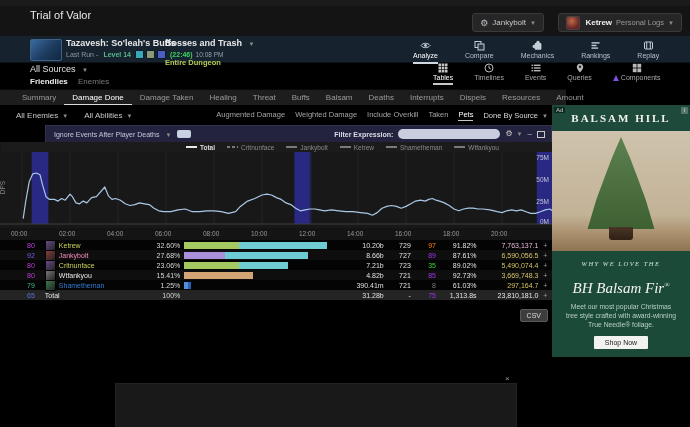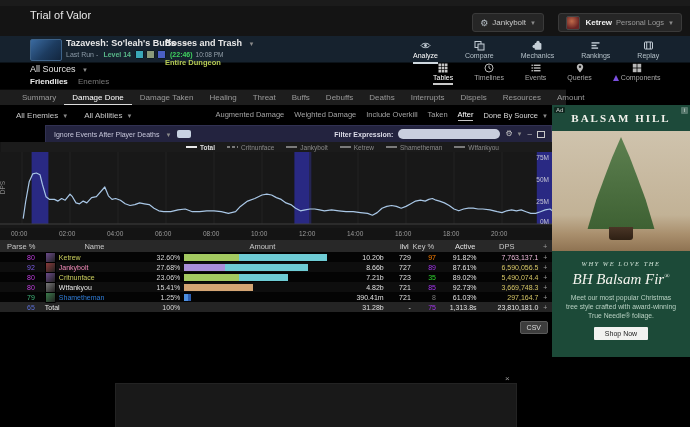--- a/index.html
+++ b/index.html
@@ -115,21 +115,21 @@
   #ad{top:105px;left:552px;width:138px;height:252px;background:#0c231a;cursor:pointer}
   #ad-banner{position:relative;height:26px;background:#1d4a3a;display:flex;align-items:center;justify-content:center}
   #ad-chip{position:absolute;left:2px;top:2px;background:rgba(0,0,0,.45);color:#ccc;font-size:6px;padding:0 2px;border-radius:1px}
   #ad-info{position:absolute;right:2px;top:2px;width:7px;height:7px;background:rgba(255,255,255,.25);color:#eaf2ee;font-size:5.5px;line-height:7px;text-align:center;border-radius:1px}
   #ad-brand{font-family:"Liberation Serif",serif;font-size:11px;letter-spacing:2px;color:#f2f2ec;font-weight:bold}
   #ad-photo{position:relative;height:120px;background:linear-gradient(#cfc3ad,#c2b296 70%,#a98f6d 86%,#8f7352)}
   #tree{position:absolute;left:50%;top:6px;margin-left:-44px;width:88px;height:92px;background:linear-gradient(#5d8050,#3e6133);clip-path:polygon(50% 0,60% 22%,68% 42%,78% 68%,88% 100%,12% 100%,22% 68%,32% 42%,40% 22%)}
   #pot{position:absolute;left:50%;top:96px;margin-left:-12px;width:24px;height:13px;background:linear-gradient(#4a3526,#2e2014);border-radius:0 0 3px 3px}
   #ad-text{height:106px;background:#1c4a38;text-align:center;padding-top:9px;box-sizing:border-box}
   #ad-kicker{font-family:"Liberation Serif",serif;font-style:italic;font-size:6.5px;letter-spacing:1.5px;color:#cfe2d6}
-  #ad-product{font-family:"Liberation Serif",serif;font-style:italic;font-size:15px;color:#f4f4ee;margin-top:4px}
+  #ad-product{font-family:"Liberation Serif",serif;font-style:italic;font-size:15px;color:#f4f4ee;margin-top:13px}
   #ad-product sup{font-size:7px}
   #ad-body{font-size:6.8px;color:#b7d0c2;line-height:1.35;padding:5px 12px 0 12px}
   #shop-btn{display:inline-block;margin-top:6px;background:#f2f2f0;color:#222;font-size:7px;padding:3px 11px;border-radius:1px;cursor:pointer}
   
   #banner-close{top:374px;left:505px;font-size:8px;color:#9a9a9a;cursor:pointer}
   #bottom-banner{top:383px;left:115px;width:400px;height:44px;background:#191919;border:1px solid #232323}
 </style>
 </head>
 <body>
 
@@ -291,37 +291,37 @@
   </div>
 </div>
 
 <div class="abs" id="tab-bar">
   <span class="tab">Summary</span>
   <span class="tab active">Damage Done</span>
   <span class="tab">Damage Taken</span>
   <span class="tab">Healing</span>
   <span class="tab">Threat</span>
   <span class="tab">Buffs</span>
-  <span class="tab">Debuffs</span>
+  <span class="tab">Balsam</span>
   <span class="tab">Deaths</span>
   <span class="tab">Interrupts</span>
   <span class="tab">Dispels</span>
   <span class="tab">Resources</span>
   <span class="tab">Amount</span>
 </div>
 
 <div class="abs" id="filter-row">
   <span class="fdd"><span>All Enemies</span><span class="caret">▼</span></span>
   <span class="fdd"><span>All Abilities</span><span class="caret">▼</span></span>
   <div id="filter-right">
     <span class="ftog">Augmented Damage</span>
     <span class="ftog">Weighted Damage</span>
     <span class="ftog">Include Overkill</span>
     <span class="ftog">Taken</span>
-    <span class="ftog active">After</span>
+    <span class="ftog active">Pets</span>
     <span id="done-by"><span>Done By Source</span><span class="caret">▼</span></span>
   </div>
 </div>
 
 <div class="abs" id="chart">
   <div id="chart-head">
     <span id="ignore-lbl"><span>Ignore Events After Player Deaths</span> <span class="caret">▼</span></span>
     <span id="ignore-box"></span>
     <div id="chart-head-right">
       <span id="filter-lbl">Filter Expression:</span>
@@ -391,30 +391,20 @@
       <span class="xtick" style="left: 251px;">10:00</span>
       <span class="xtick" style="left: 299px;">12:00</span>
       <span class="xtick" style="left: 347px;">14:00</span>
       <span class="xtick" style="left: 395px;">16:00</span>
       <span class="xtick" style="left: 443px;">18:00</span>
       <span class="xtick" style="left: 491px;">20:00</span>
     </div>
 </div>
 
 <div class="abs" id="dtable">
-  <div id="thead">
-    <span class="c-parse">Parse %</span>
-    <span class="c-name hc" style="justify-content:center">Name</span>
-    <span class="c-amount-head">Amount</span>
-    <span class="c-ilvl">ilvl</span>
-    <span class="c-key">Key %</span>
-    <span class="c-act">Active</span>
-    <span class="c-dps" style="text-align:center">DPS</span>
-    <span class="c-plus">+</span>
-  </div>
   <div id="tbody">
       <div class="trow">
         <span class="c-parse" style="color:#c23ee0">80</span>
         <span class="c-name">
           <i class="cicon" style="background:linear-gradient(135deg,#6a4a8a,#222)"></i>
           <span class="pname" style="color:#ccd05e">Ketrew</span>
         </span>
         <span class="c-pct">32.60%</span>
         <span class="c-bar">
           <span class="bartrack">

